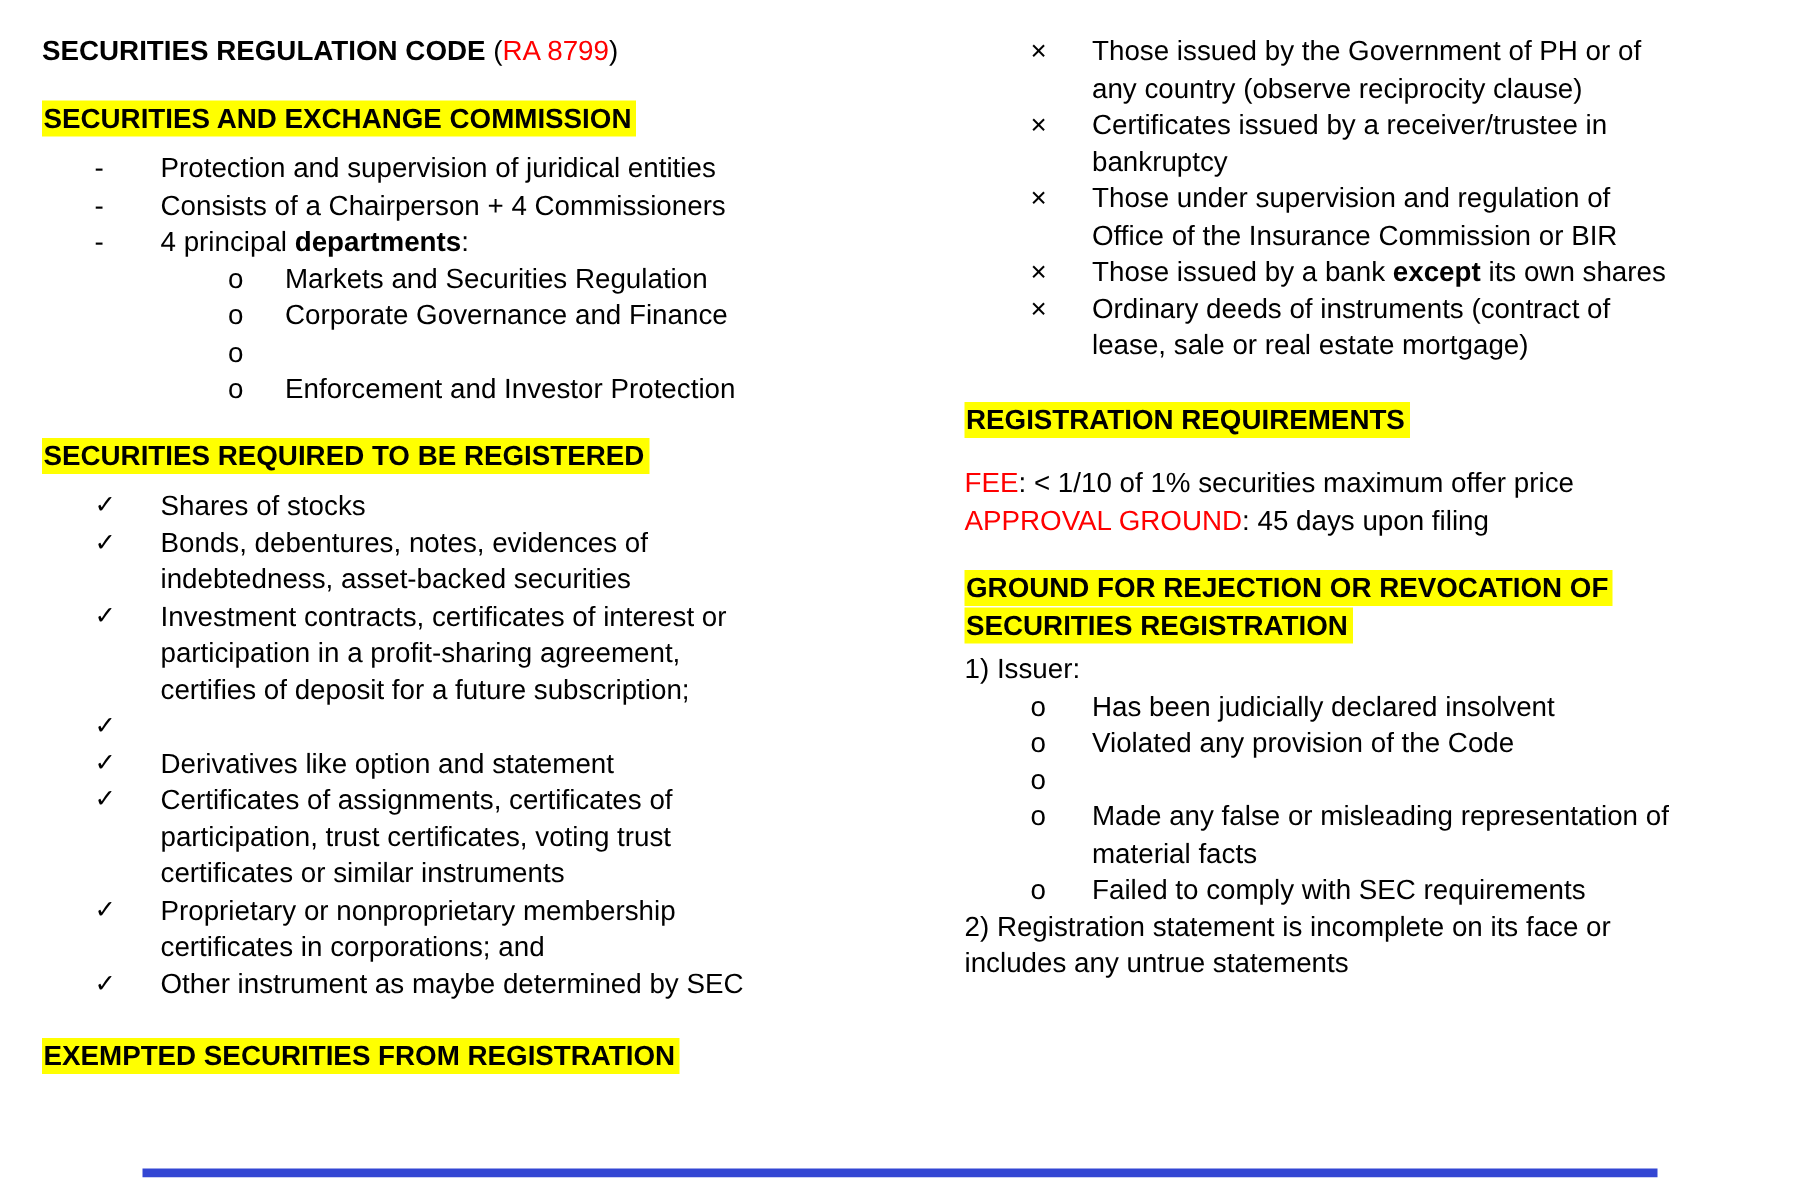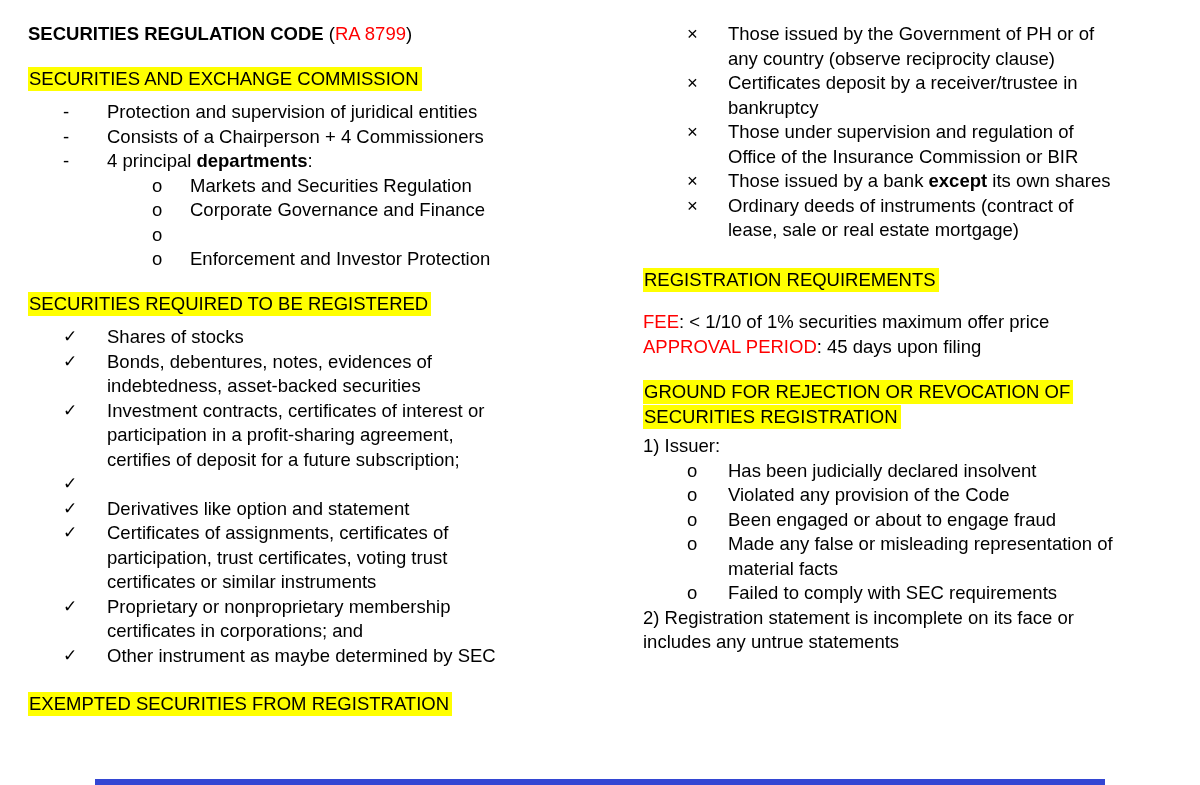--- a/index.html
+++ b/index.html
@@ -18,21 +18,21 @@
   }
   .page{position:relative;width:1200px;height:635px;background:#ffffff;}
   .col{position:absolute;top:22px;}
   .col-left{left:28px;width:479px;}
   .col-right{left:643px;width:477px;}
 
   .title{white-space:nowrap;}
   .b{font-weight:bold;}
   .red{color:var(--red);}
 
-  .heading{line-height:24.5px;}
+  .heading{line-height:24.5px;font-weight:bold;}
   .hl{
     background:var(--hl);
     padding:1px 3px 2px 1px;
     -webkit-box-decoration-break:clone;
     box-decoration-break:clone;
   }
 
   
   .li{display:flex;align-items:flex-start;}
   .li .mk{flex:none;text-align:left;}
@@ -159,21 +159,21 @@
 
   <div class="col col-right">
 
     <div class="x-list">
         <div class="li">
           <span class="mk">×</span>
           <span class="tx"><span>Those issued by the Government of PH or of any country (observe reciprocity clause)</span></span>
         </div>
         <div class="li">
           <span class="mk">×</span>
-          <span class="tx"><span>Certificates deposit by a receiver/trustee in bankruptcy</span></span>
+          <span class="tx"><span>Certificates issued by a receiver/trustee in bankruptcy</span></span>
         </div>
         <div class="li">
           <span class="mk">×</span>
           <span class="tx"><span>Those under supervision and regulation of Office of the Insurance Commission or BIR</span></span>
         </div>
         <div class="li">
           <span class="mk">×</span>
           <span class="tx"><span>Those issued by a bank </span><span class="b">except</span><span> its own shares</span></span>
         </div>
         <div class="li">
@@ -184,41 +184,40 @@
 
     <div class="heading h-registration">
       <span class="hl">REGISTRATION REQUIREMENTS</span>
     </div>
 
     <div class="fee-line">
       <span class="red">FEE</span><span>: &lt; 1/10 of 1% securities maximum offer price</span>
     </div>
 
     <div>
-      <span class="red">APPROVAL PERIOD</span><span>: 45 days upon filing</span>
+      <span class="red">APPROVAL GROUND</span><span>: 45 days upon filing</span>
     </div>
 
     <div class="heading h-grounds">
       <span class="hl">GROUND FOR REJECTION OR REVOCATION OF SECURITIES REGISTRATION</span>
     </div>
 
     <div class="issuer-line">1) Issuer:</div>
 
     <div class="o-list-right">
         <div class="li">
           <span class="mk">o</span>
           <span class="tx"><span>Has been judicially declared insolvent</span></span>
         </div>
         <div class="li">
           <span class="mk">o</span>
           <span class="tx"><span>Violated any provision of the Code</span></span>
         </div>
         <div class="li">
           <span class="mk">o</span>
-          <span class="tx"><span>Been engaged or about to engage fraud</span></span>
         </div>
         <div class="li">
           <span class="mk">o</span>
           <span class="tx"><span>Made any false or misleading representation of material facts</span></span>
         </div>
         <div class="li">
           <span class="mk">o</span>
           <span class="tx"><span>Failed to comply with SEC requirements</span></span>
         </div>
       </div>

